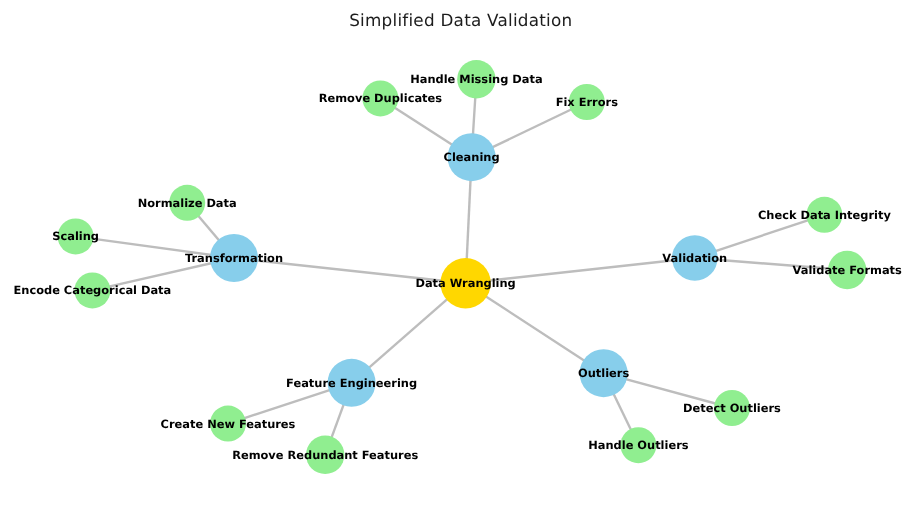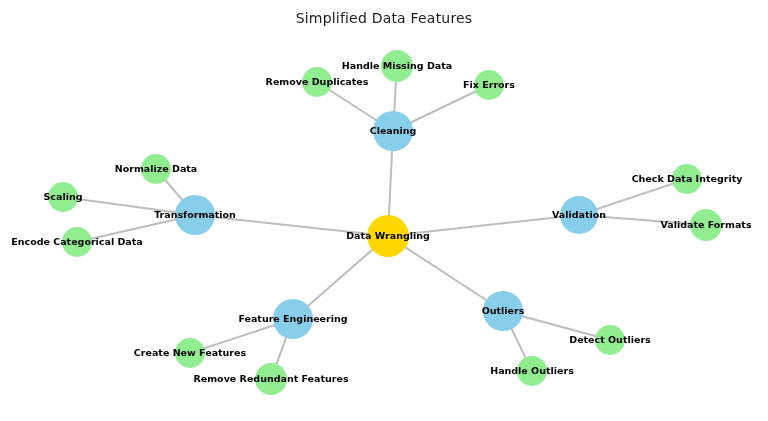--- a/index.html
+++ b/index.html
@@ -35,21 +35,21 @@
     font-family: "DejaVu Sans", "Liberation Sans", sans-serif;
     font-size: 9.5px;
     font-weight: 700;
     fill: #000000;
   }
 </style>
 </head>
 <body>
 
 <div class="figure">
-  <div class="figure-title">Simplified Data Features</div>
+  <div class="figure-title">Simplified Data Validation</div>
   <svg class="graph" width="768" height="421" viewBox="0 0 768 421">
     <g>
         <line x1="388" y1="236" x2="393" y2="131" stroke="#bdbdbd" stroke-width="2"></line>
         <line x1="388" y1="236" x2="195" y2="215" stroke="#bdbdbd" stroke-width="2"></line>
         <line x1="388" y1="236" x2="579" y2="215" stroke="#bdbdbd" stroke-width="2"></line>
         <line x1="388" y1="236" x2="293" y2="319" stroke="#bdbdbd" stroke-width="2"></line>
         <line x1="388" y1="236" x2="503" y2="311" stroke="#bdbdbd" stroke-width="2"></line>
         <line x1="393" y1="131" x2="397" y2="66" stroke="#bdbdbd" stroke-width="2"></line>
         <line x1="393" y1="131" x2="317" y2="82" stroke="#bdbdbd" stroke-width="2"></line>
         <line x1="393" y1="131" x2="489" y2="85" stroke="#bdbdbd" stroke-width="2"></line>

